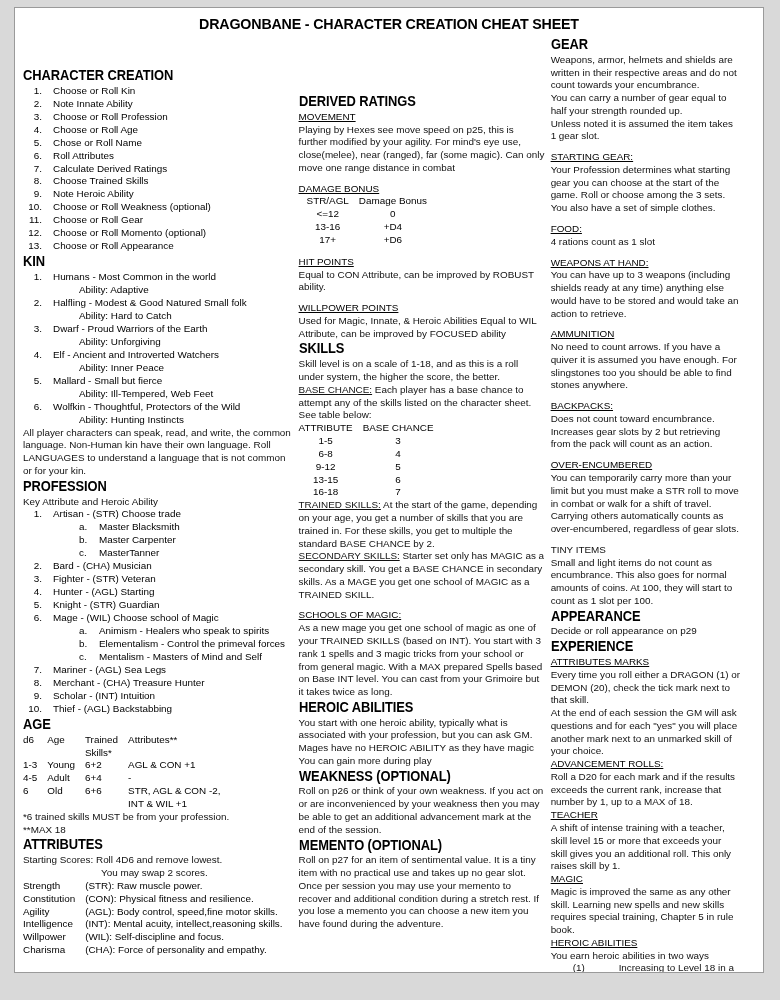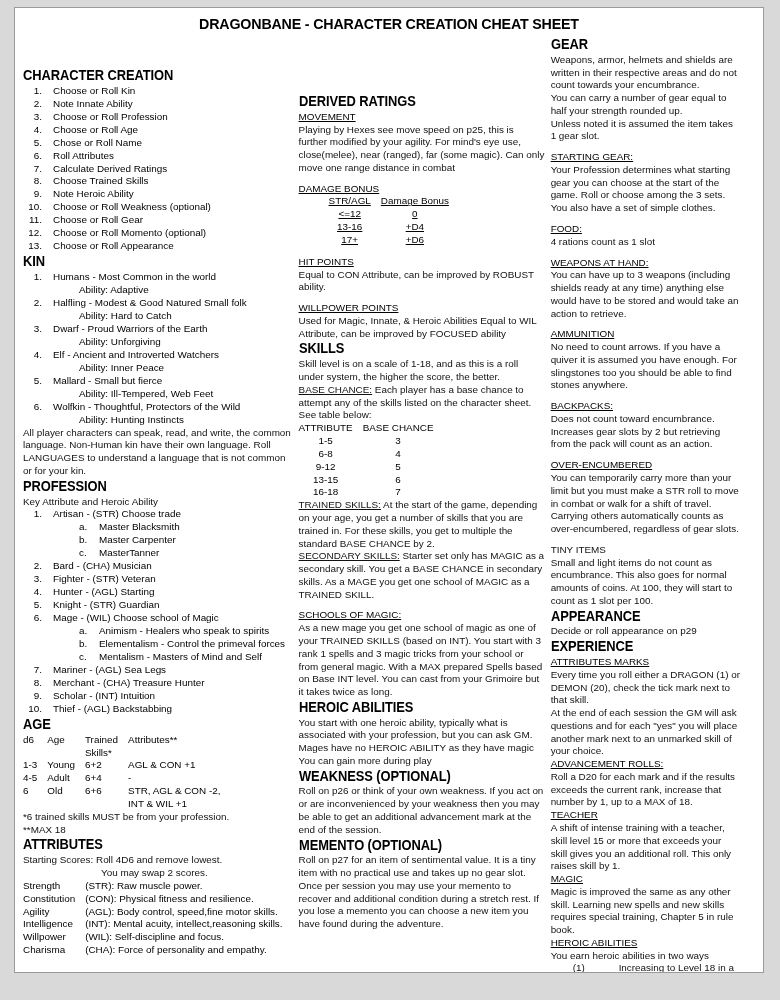--- a/index.html
+++ b/index.html
@@ -110,21 +110,21 @@
   }
   table.tbl td, table.tbl th {
     padding: 0 10px 0 0;
     font-weight: normal;
     text-align: left;
     vertical-align: top;
     white-space: nowrap;
   }
   .ctr { text-align: center !important; }
 
-  .dmg-tbl { margin-left: 30px; text-decoration: underline; }
+  .dmg-tbl { margin-left: 8px; }
   .dmg-tbl td, .dmg-tbl th { padding: 0 16px 0 0; }
   .skill-tbl { }
   .skill-tbl td, .skill-tbl th { padding: 0 20px 0 0; }
   .age-tbl td, .age-tbl th { padding: 0 9px 0 0; }
 
   .parenlist { padding-left: 22px; }
   .parenlist > div { display: flex; }
   .parenlist > div > .n { width: 46px; flex: 0 0 46px; }
 
   .indent-swap { padding-left: 78px; display: block; }

